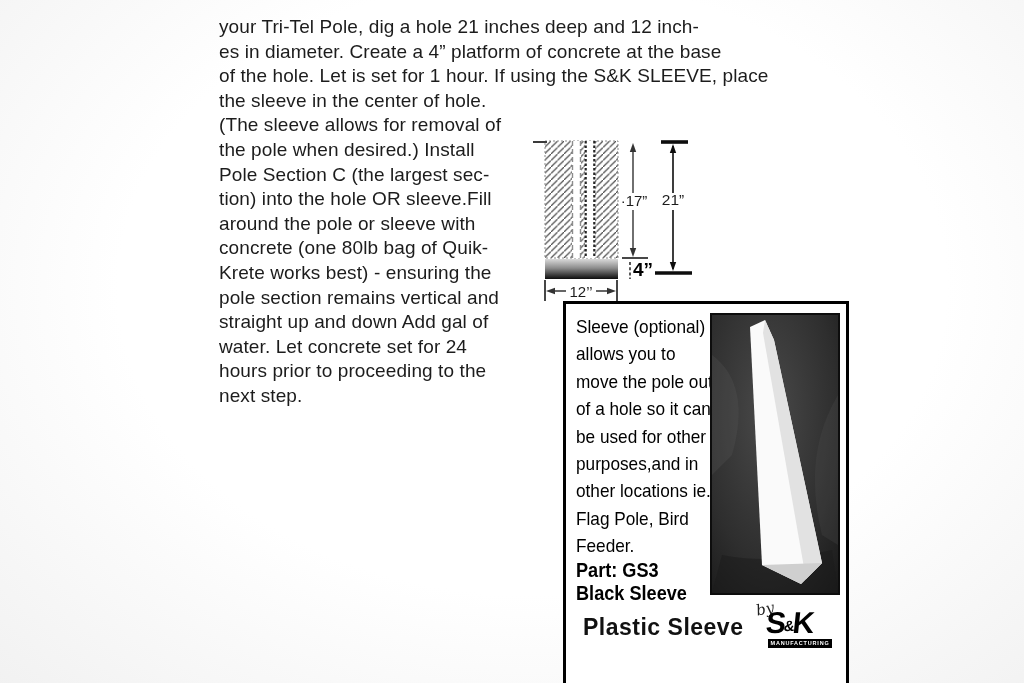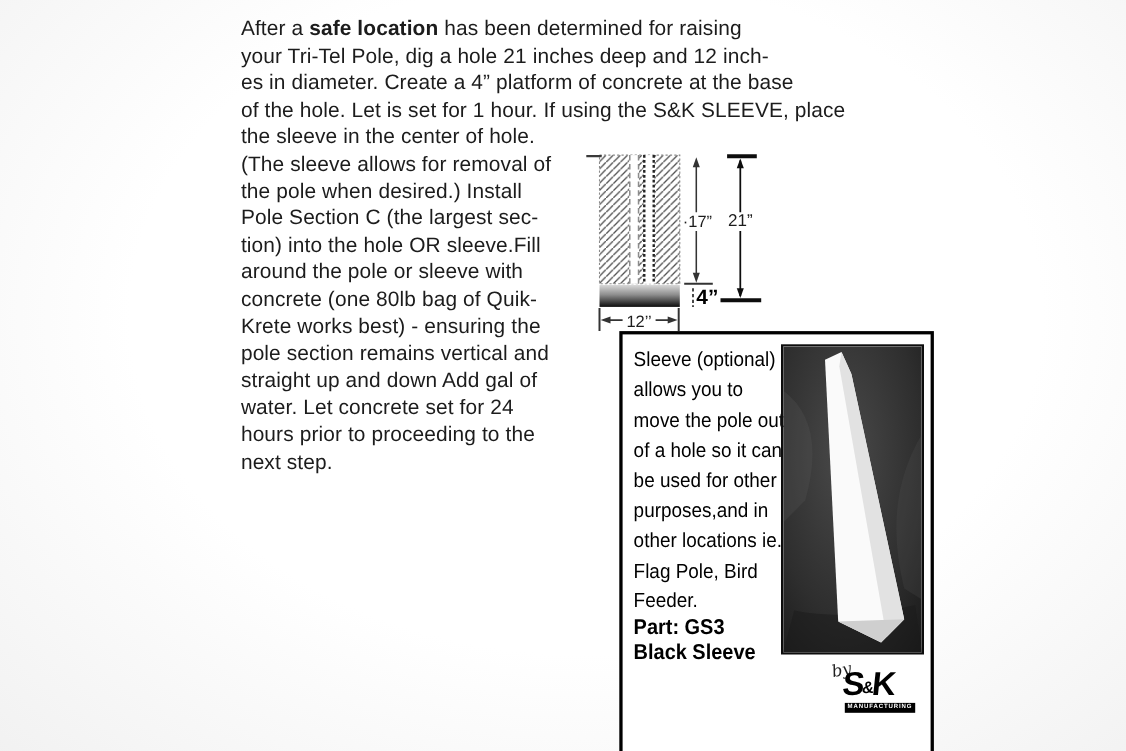--- a/index.html
+++ b/index.html
@@ -42,21 +42,20 @@
   .logo-sk .big { font-size:30px; }
   .logo-sk .amp { font-size:15px; position:relative; top:-2px; }
   .logo-bar { position:absolute; left:14px; top:41px; width:64px; height:9px; background:#000;
               color:#fff; font-size:5.5px; font-weight:bold; letter-spacing:.8px;
               text-align:center; line-height:9px; }
 </style>
 </head>
 <body>
 
 <div class="para">
-  <div><span>After a </span><b>safe location</b><span> has been determined for raising</span></div>
   <div class="pre">your Tri-Tel Pole, dig a hole 21 inches deep and 12 inch-
 es in diameter.  Create a 4” platform of concrete at the base
 of the hole. Let is set for 1 hour. If using the S&amp;K SLEEVE, place
 the sleeve in the center of hole.
 (The sleeve allows for removal of
 the pole when desired.) Install
 Pole Section C (the largest sec-
 tion) into the hole OR sleeve.Fill
 around the pole or sleeve with
 concrete (one 80lb bag of Quik-
@@ -142,20 +141,21 @@
 purposes,and in
 other locations ie.
 Flag Pole, Bird
 Feeder.</div>
 
   <div class="part-block">
     <div>Part: GS3</div>
     <div>Black Sleeve</div>
   </div>
 
+  <div class="product-name">Plastic Sleeve</div>
 
   <div class="photo">
     <svg width="126" height="278" viewBox="0 0 126 278">
       <defs>
         <radialGradient id="cloth" cx="0.45" cy="0.35" r="0.9">
           <stop offset="0" stop-color="#4a4a4a"></stop>
           <stop offset="0.6" stop-color="#2e2e2e"></stop>
           <stop offset="1" stop-color="#151515"></stop>
         </radialGradient>
       </defs>

